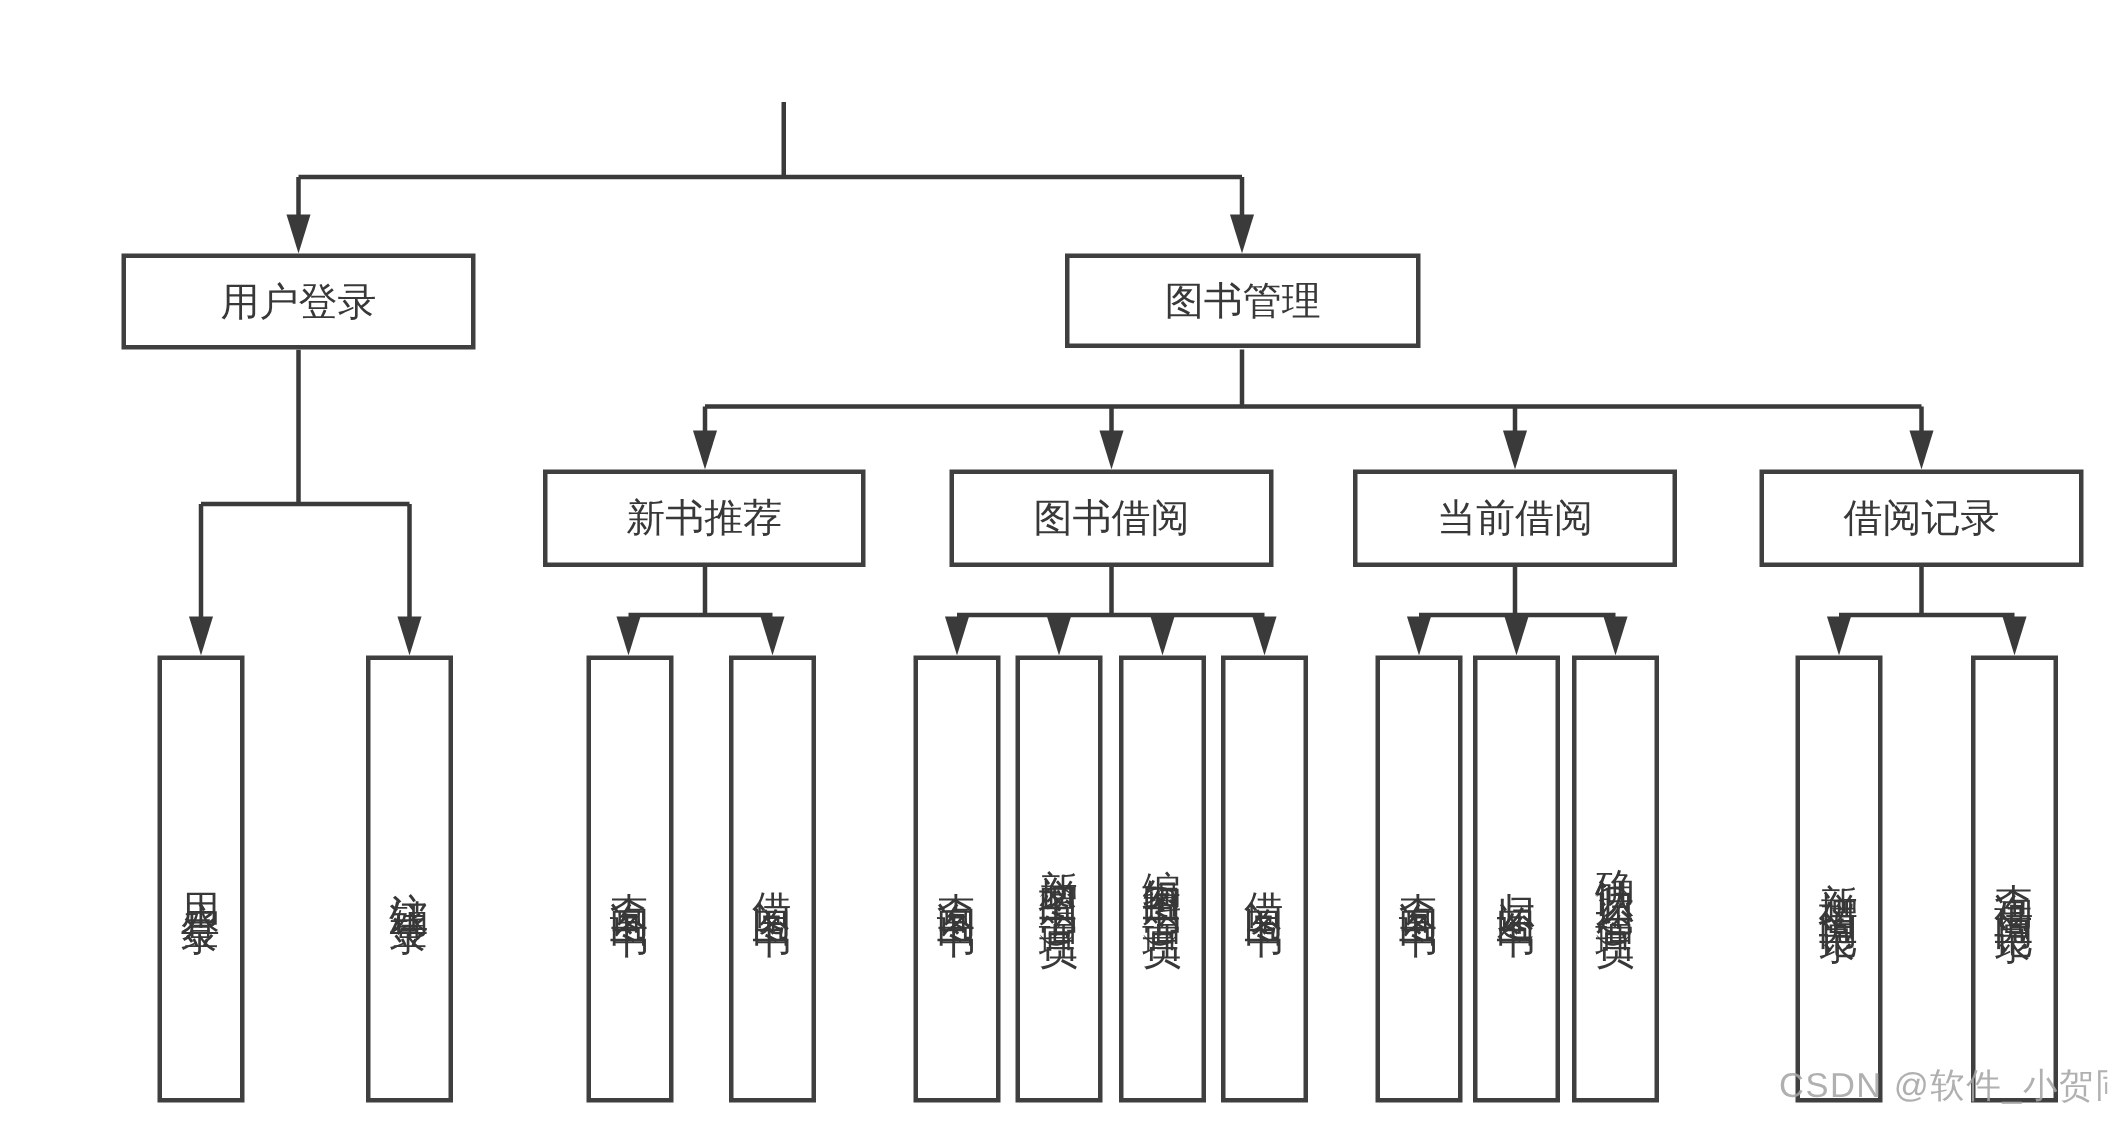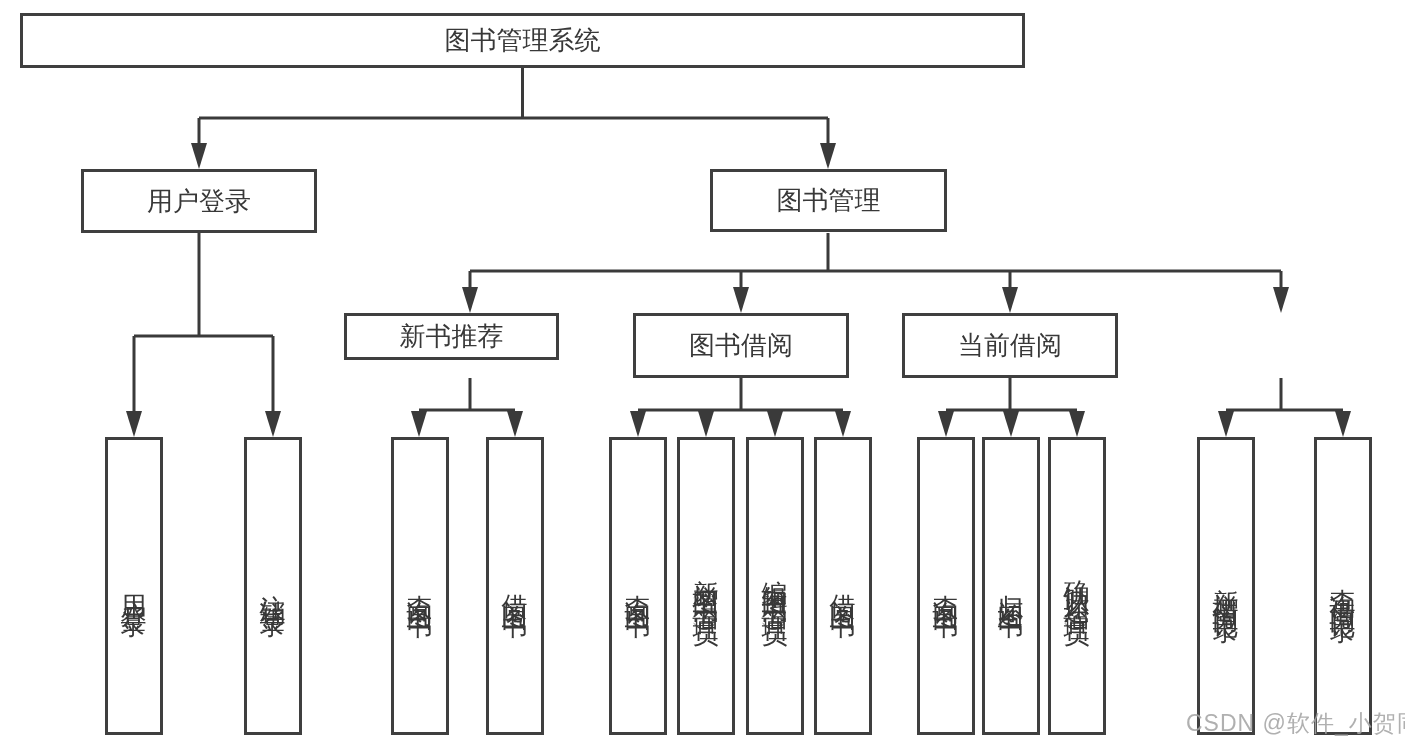--- a/index.html
+++ b/index.html
@@ -85,39 +85,39 @@
       <polygon points="1011,437 1003,411 1019,411"></polygon>
       <polygon points="1077,437 1069,411 1085,411"></polygon>
     </g>
     <g>
       <path d="M1281 378 V410 M1226 410 H1343"></path>
       <polygon points="1226,437 1218,411 1234,411"></polygon>
       <polygon points="1343,437 1335,411 1351,411"></polygon>
     </g>
   </svg>
 
-  <div class="node hnode" style="left:20px; top:13px; width:1005px; height:55px;">
-    <span class="hlabel">图书管理系统</span>
-  </div>
 
   <div class="node hnode" style="left:81px; top:169px; width:236px; height:64px;">
     <span class="hlabel">用户登录</span>
   </div>
   <div class="node hnode" style="left:710px; top:169px; width:237px; height:63px;">
     <span class="hlabel">图书管理</span>
   </div>
 
-  <div class="node hnode" style="left:344px; top:313px; width:215px; height:47px;">
+  <div class="node hnode" style="left:362px; top:313px; width:215px; height:65px;">
     <span class="hlabel">新书推荐</span>
   </div>
   <div class="node hnode" style="left:902px; top:313px; width:216px; height:65px;">
     <span class="hlabel">当前借阅</span>
   </div>
   <div class="node hnode" style="left:633px; top:313px; width:216px; height:65px;">
     <span class="hlabel">图书借阅</span>
+  </div>
+  <div class="node hnode" style="left:1173px; top:313px; width:216px; height:65px;">
+    <span class="hlabel">借阅记录</span>
   </div>
 
   <div class="node vnode" style="left:105px;">
     <span class="vlabel">用户登录</span>
   </div>
   <div class="node vnode" style="left:244px;">
     <span class="vlabel">注销登录</span>
   </div>
 
   <div class="node vnode" style="left:391px;">

